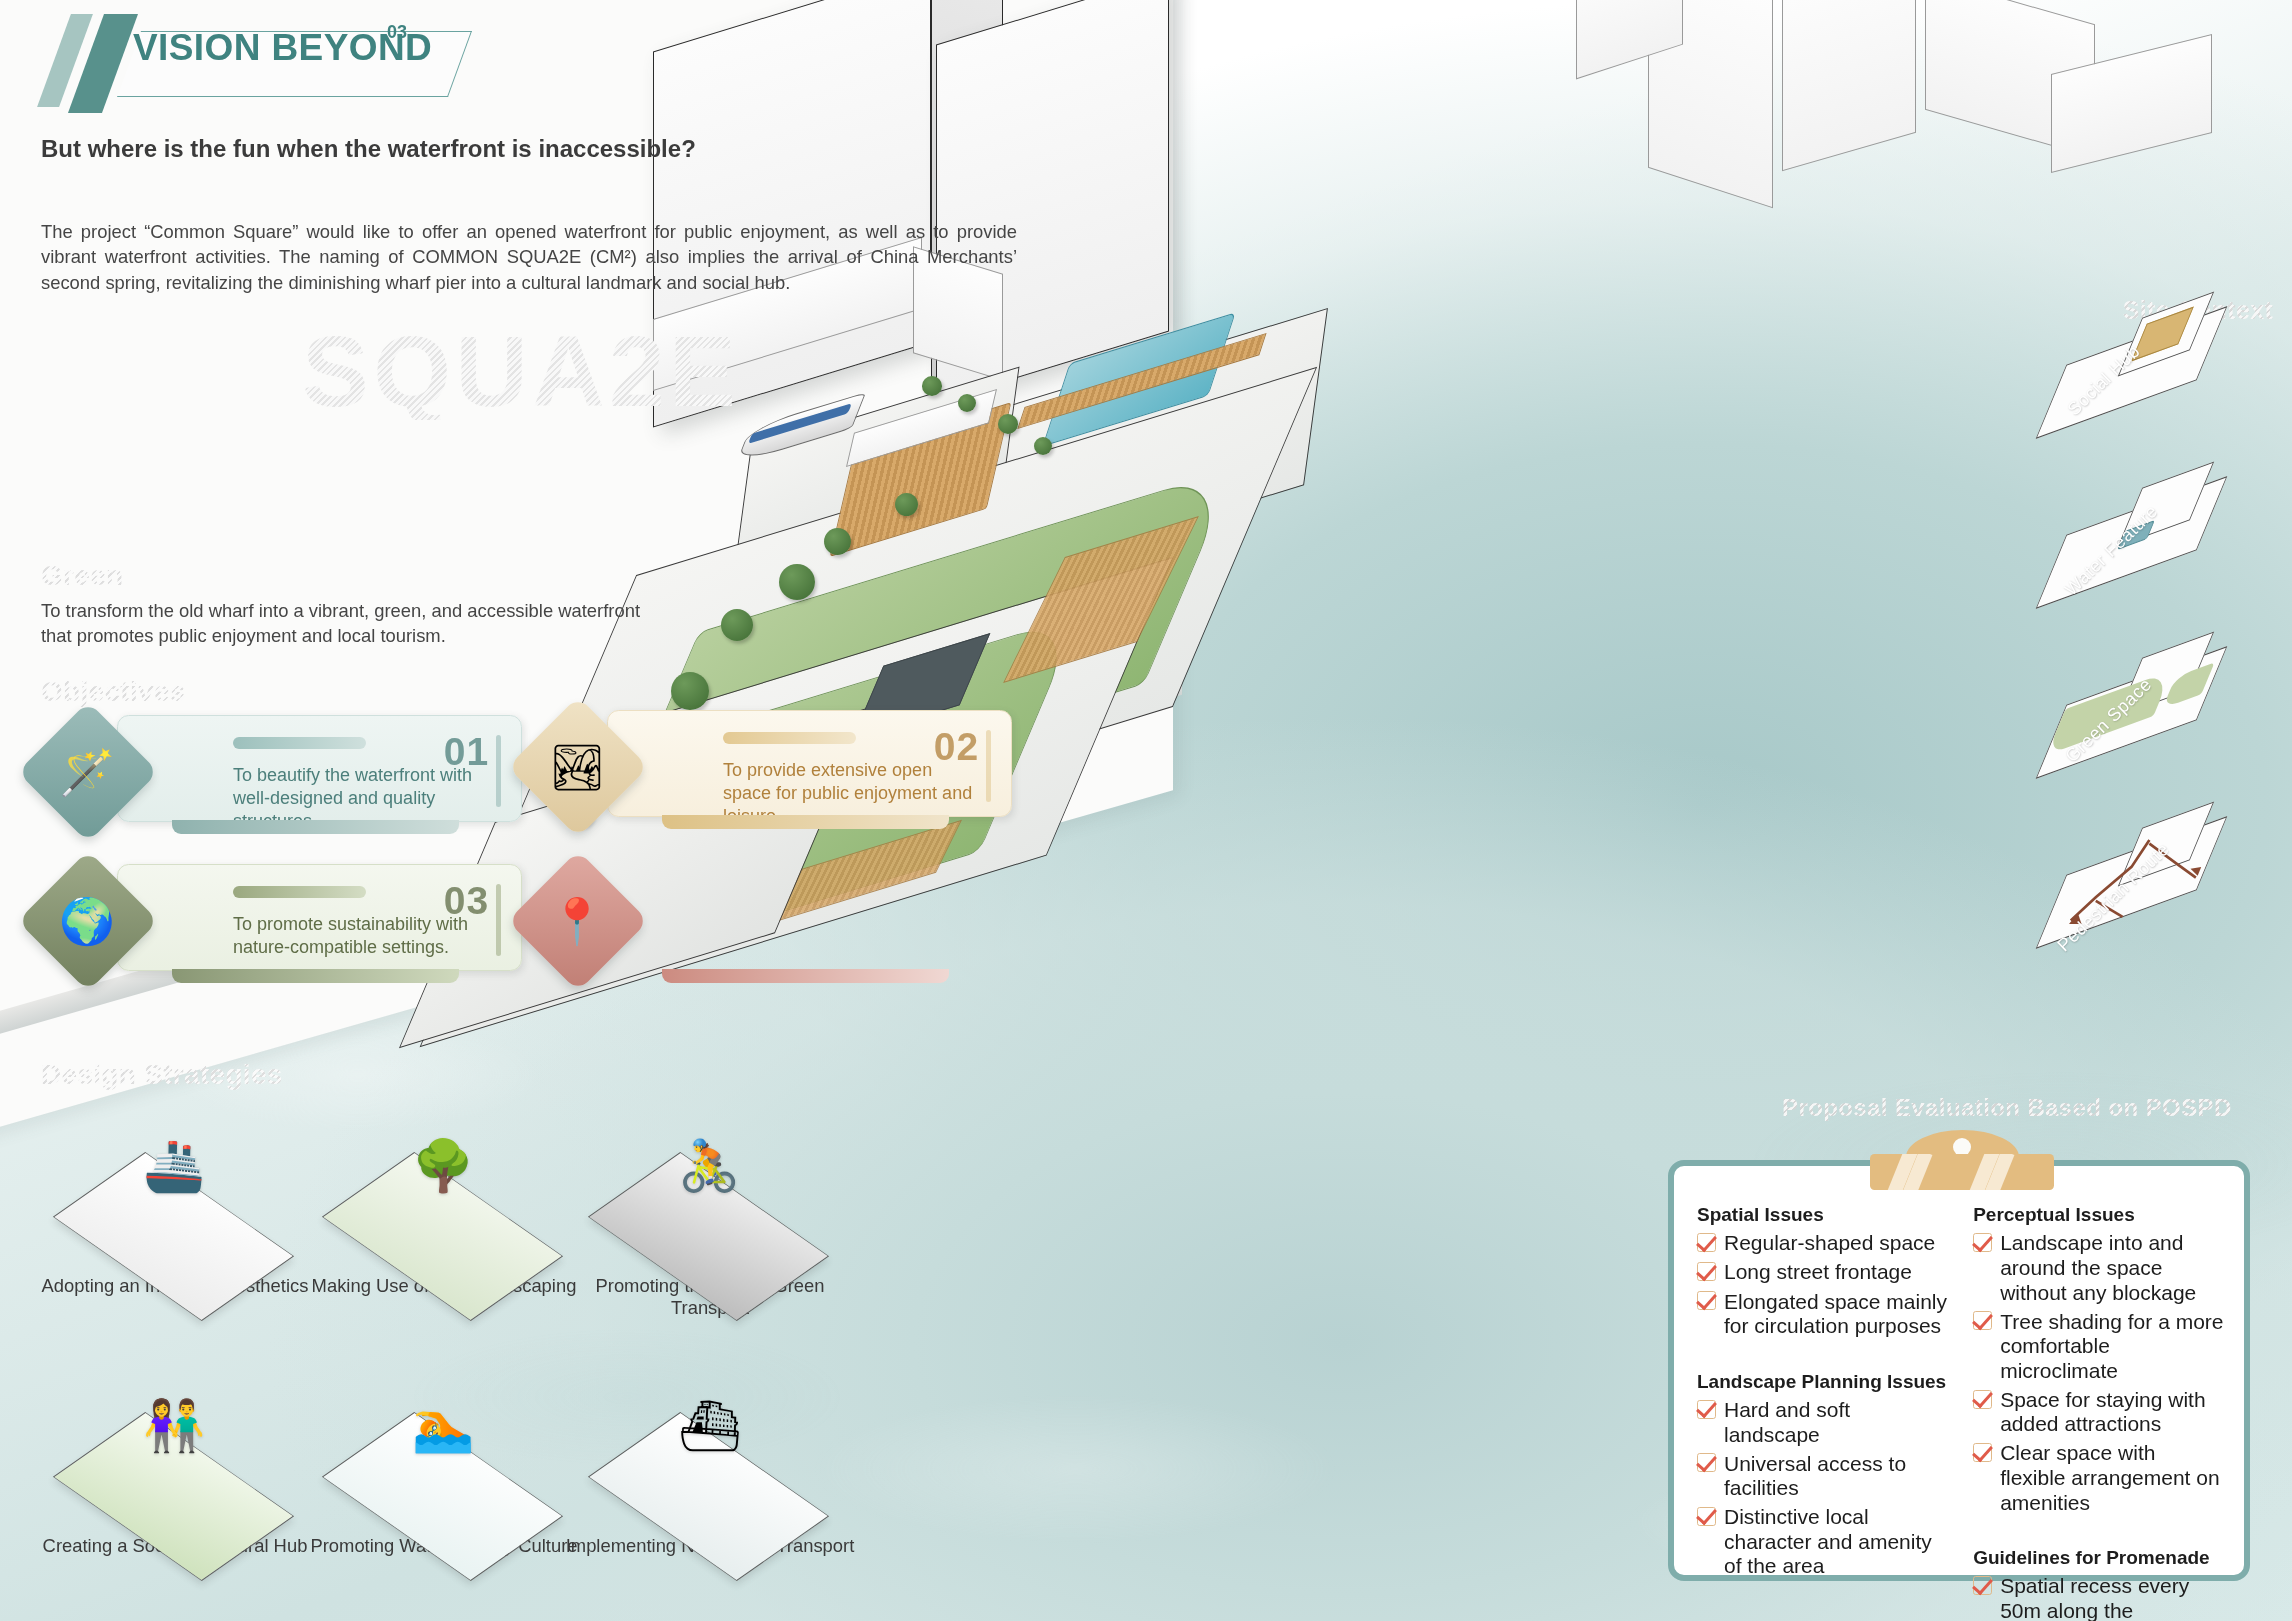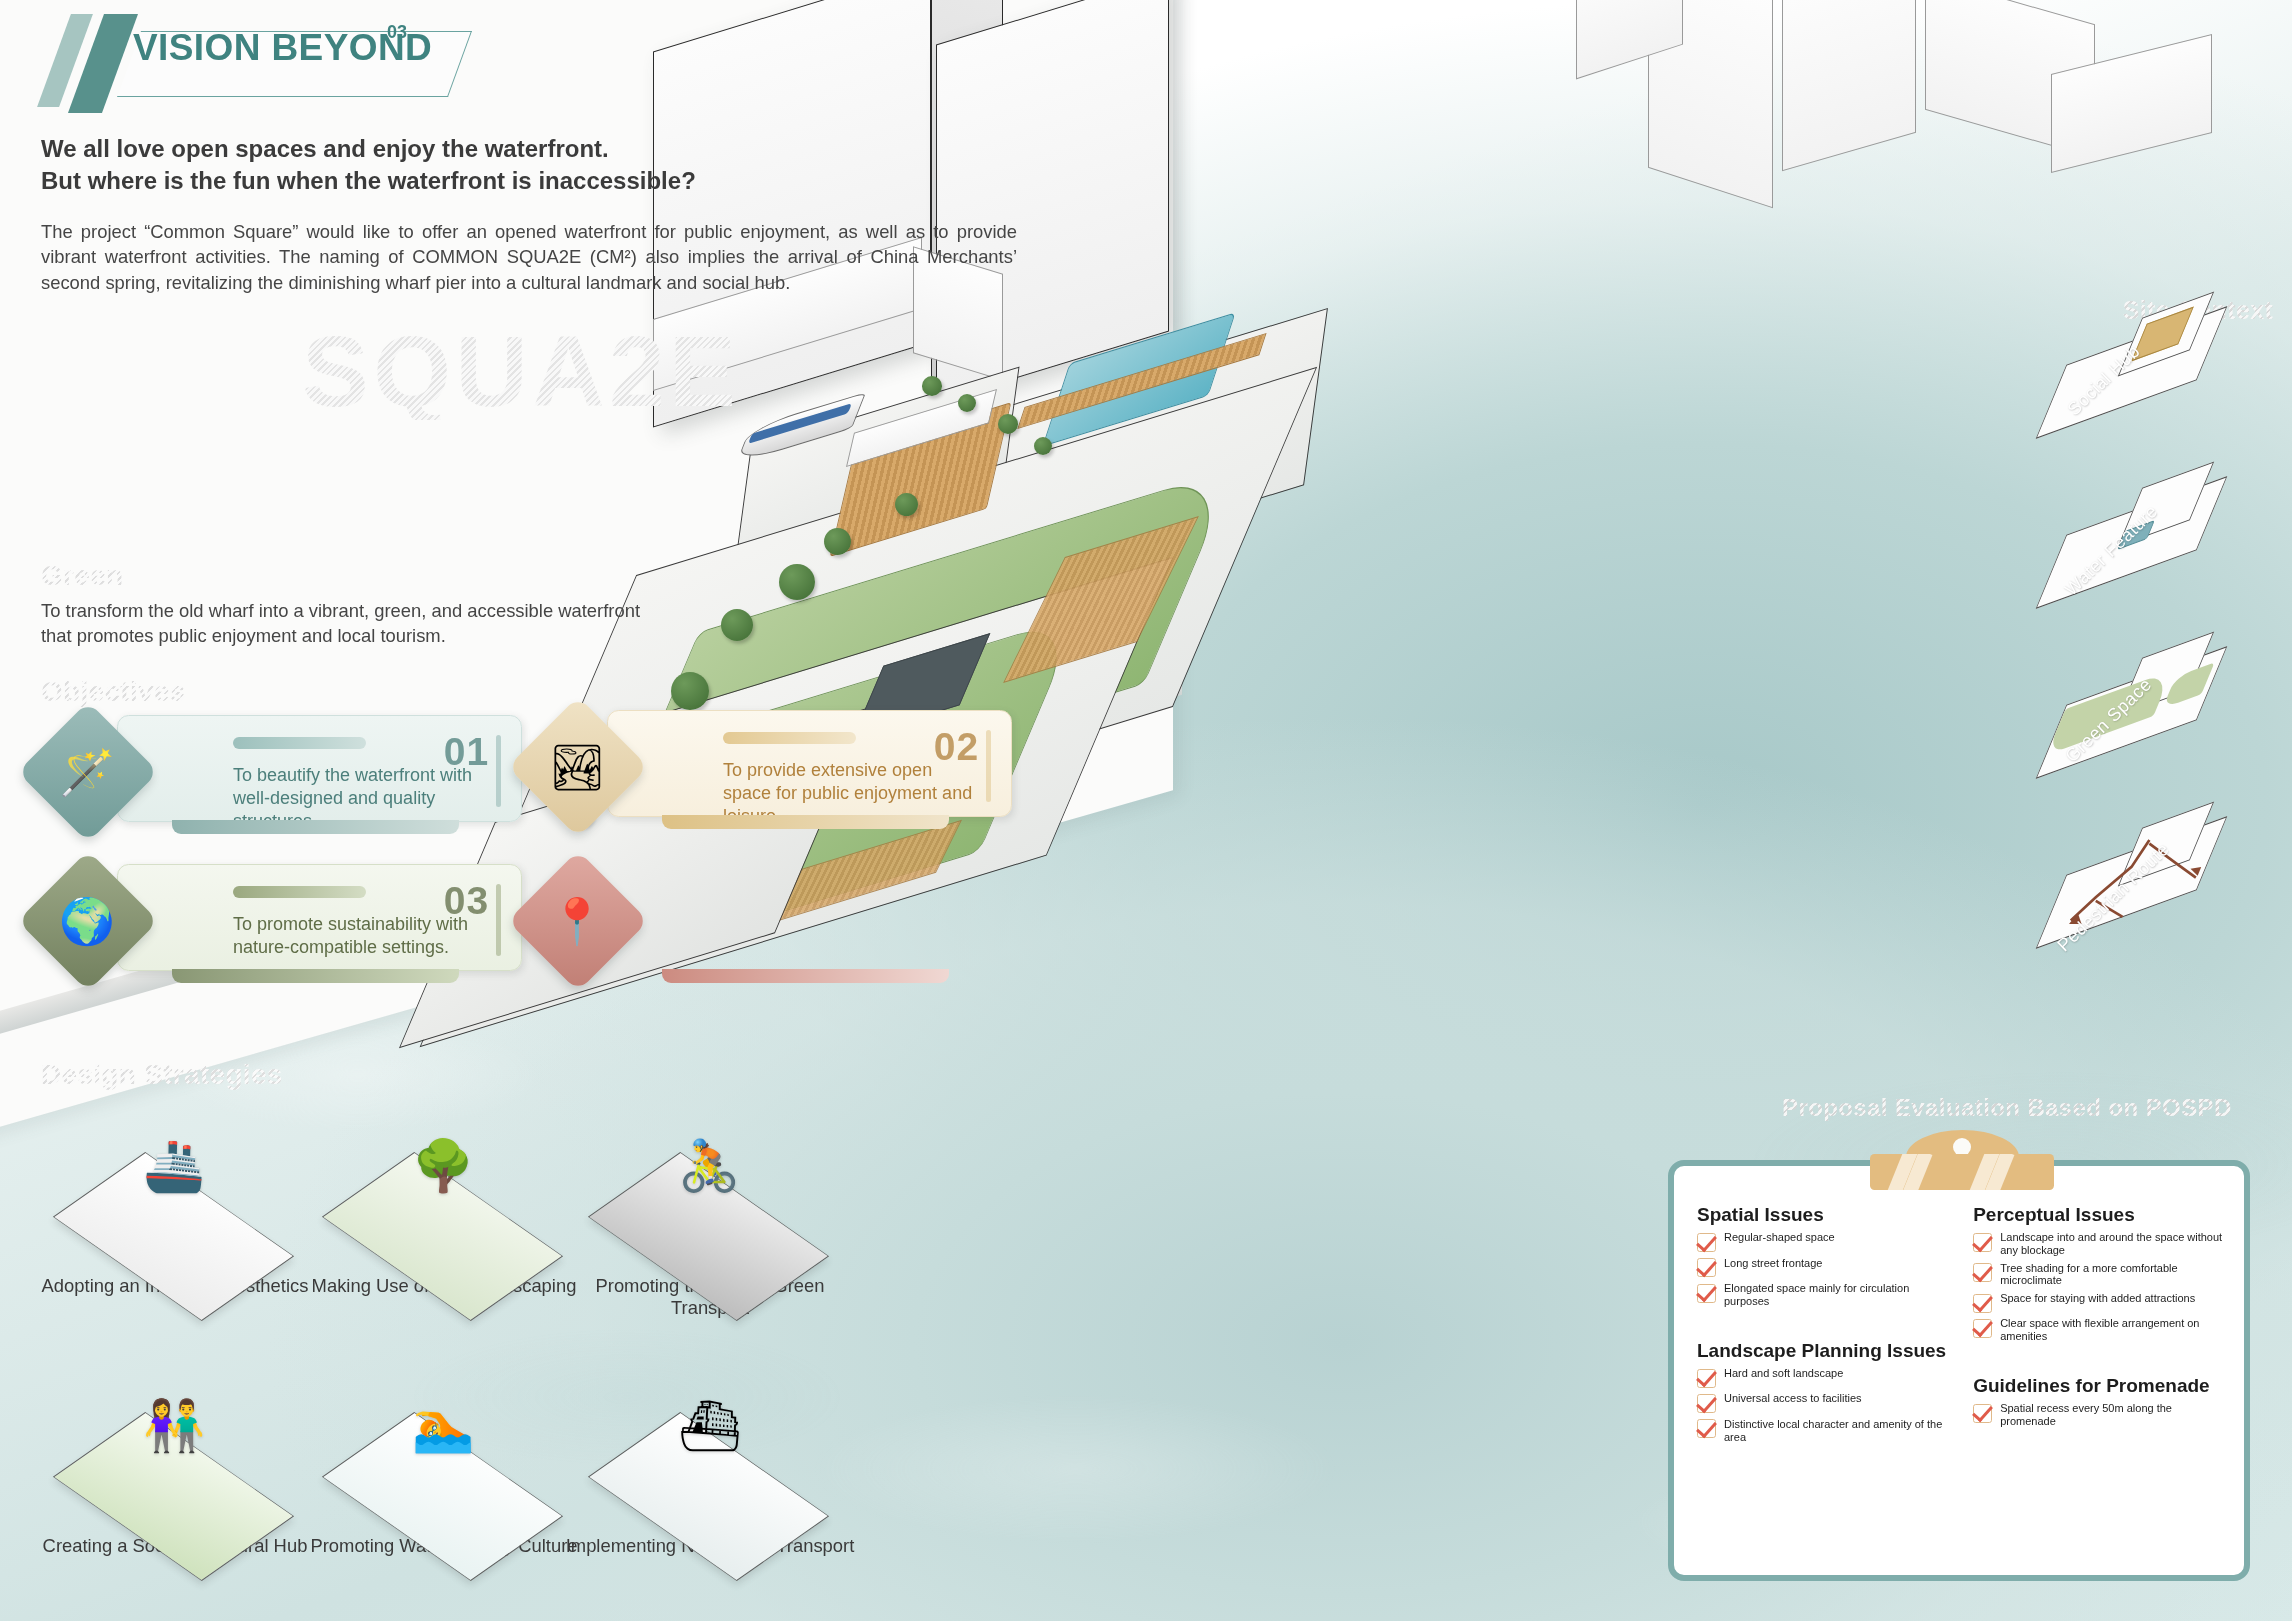--- a/index.html
+++ b/index.html
@@ -339,21 +339,21 @@
   .chk {
     flex: 0 0 auto; width: 19px; height: 19px; margin-top: 1.8px;
     border: 1.8px solid #e0b98a; border-radius: 2.7px; position: relative;
   }
   .chk:after {
     content:""; position:absolute; left:2.7px; top:-2.7px;
     width: 8px; height: 16px;
     border: solid #e05b4a; border-width: 0 3.1px 3.1px 0;
     transform: rotate(42deg);
   }
-  .clip-t { font-size: 11px; line-height: 1.17; color: #1d1d1d; }
+  .clip-t { font-size: 21px; line-height: 1.17; color: #1d1d1d; }
 </style>
 </head>
 <body>
 
 <div id="board">
 
   <div class="water-bg"></div>
   <div class="water-texture"></div>
   <div class="white-land"></div>
   <div class="land-edge"></div>
@@ -410,21 +410,20 @@
 
   <div class="header-wrap">
     <div class="slash slash-a"></div>
     <div class="slash slash-b"></div>
     <div class="ribbon"></div>
   </div>
   <div class="ribbon-label">VISION BEYOND</div>
   <div class="ribbon-sup">03</div>
 
   <div class="intro-lead">
-    <div>We all love open spaces and enjoy the waterfront.</div>
     <div>But where is the fun when the waterfront is inaccessible?</div>
   </div>
   <div class="intro-body">The project “Common Square” would like to offer an opened waterfront for public enjoyment, as well as to provide vibrant waterfront activities. The naming of COMMON SQUA2E (CM²) also implies the arrival of China Merchants’ second spring, revitalizing the diminishing wharf pier into a cultural landmark and social hub.</div>
 
   <div class="ghost-title">
     <div class="ghost-line ghost-l2">SQUA2E</div>
   </div>
 
   <div class="sec-head sec-vision">Green</div>
   <div class="vision-body">To transform the old wharf into a vibrant, green, and accessible waterfront that promotes public enjoyment and local tourism.</div>

